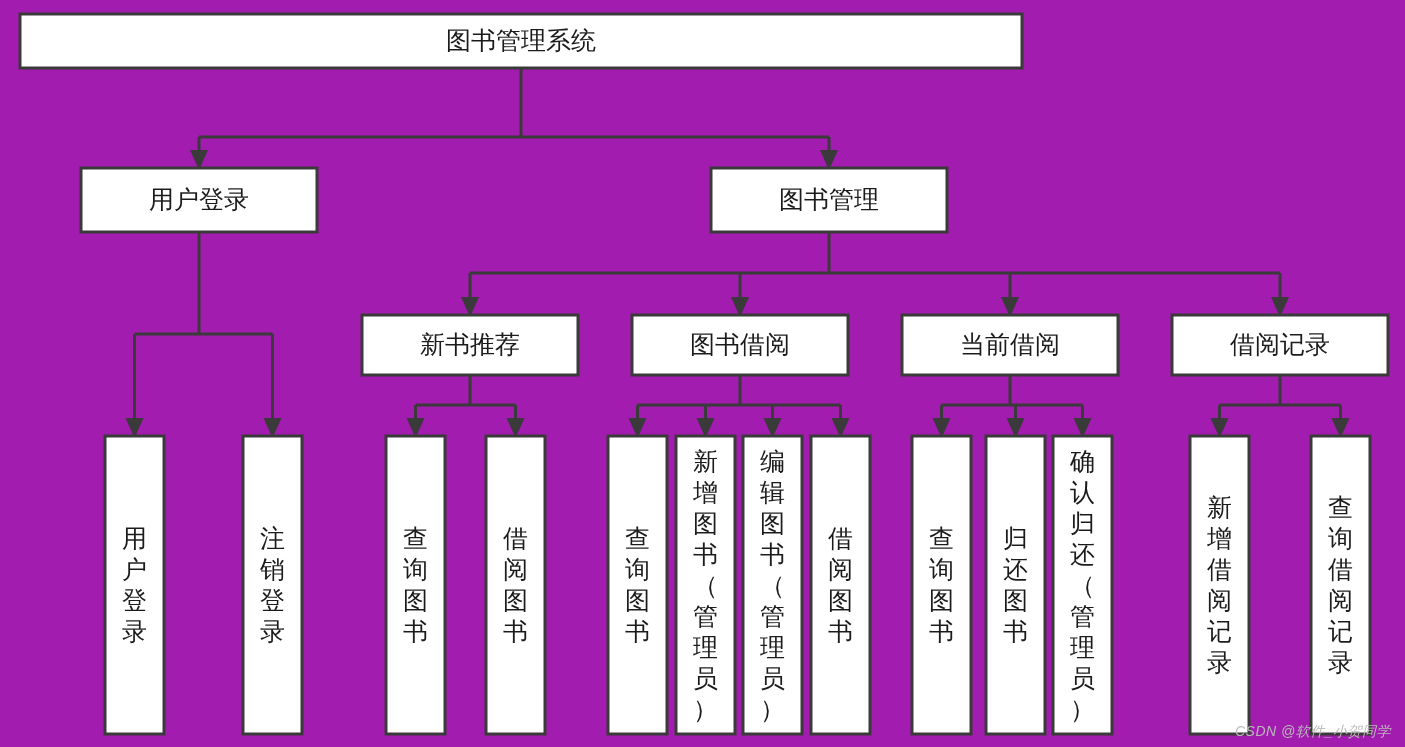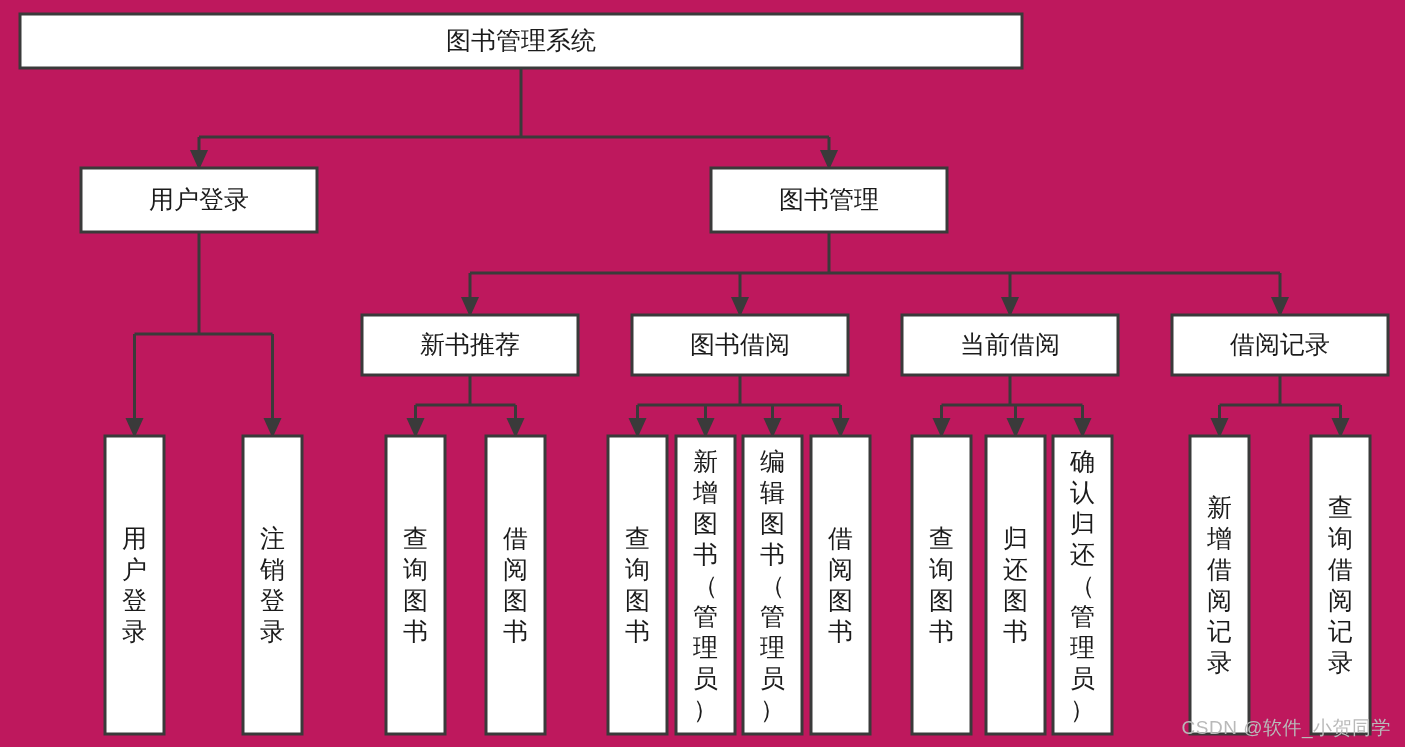--- a/index.html
+++ b/index.html
@@ -8,21 +8,21 @@
     padding: 0;
     background: #ffffff;
   }
   body {
     font-family: "Liberation Sans", "DejaVu Sans", sans-serif;
   }
   #diagram-root {
     position: relative;
     width: 1405px;
     height: 747px;
-    background: #be185d;
+    background: #a21caf;
     overflow: hidden;
   }
   svg.diagram-canvas {
     position: absolute;
     left: 0;
     top: 0;
     width: 1405px;
     height: 747px;
     display: block;
   }
@@ -52,25 +52,26 @@
     font-family: "Liberation Sans", "DejaVu Sans", sans-serif;
     font-size: 25px;
     fill: #1b1b1b;
     text-anchor: middle;
   }
   .watermark-text {
     position: absolute;
     right: 14px;
     bottom: 6px;
     font-family: "Liberation Sans", "DejaVu Sans", sans-serif;
-    font-size: 19px;
+    font-size: 14px;
     color: #b9b9b9;
     white-space: nowrap;
     letter-spacing: 0.5px;
     user-select: none;
+    font-style: italic;
   }
 </style>
 </head>
 <body>
 
 <div id="diagram-root">
   <svg class="diagram-canvas" viewBox="0 0 1405 747" xmlns="http://www.w3.org/2000/svg">
     <g id="connector-layer">
         <g>
           <path class="connector" d="M 521 68 L 521 137"></path>

